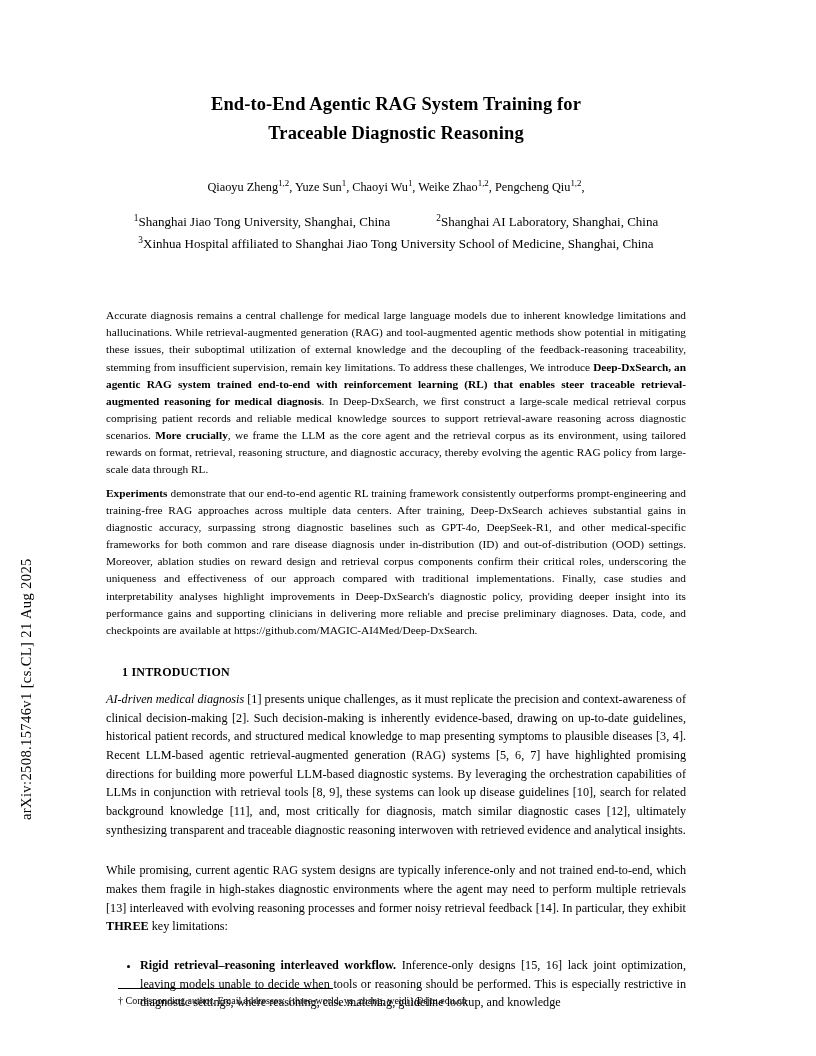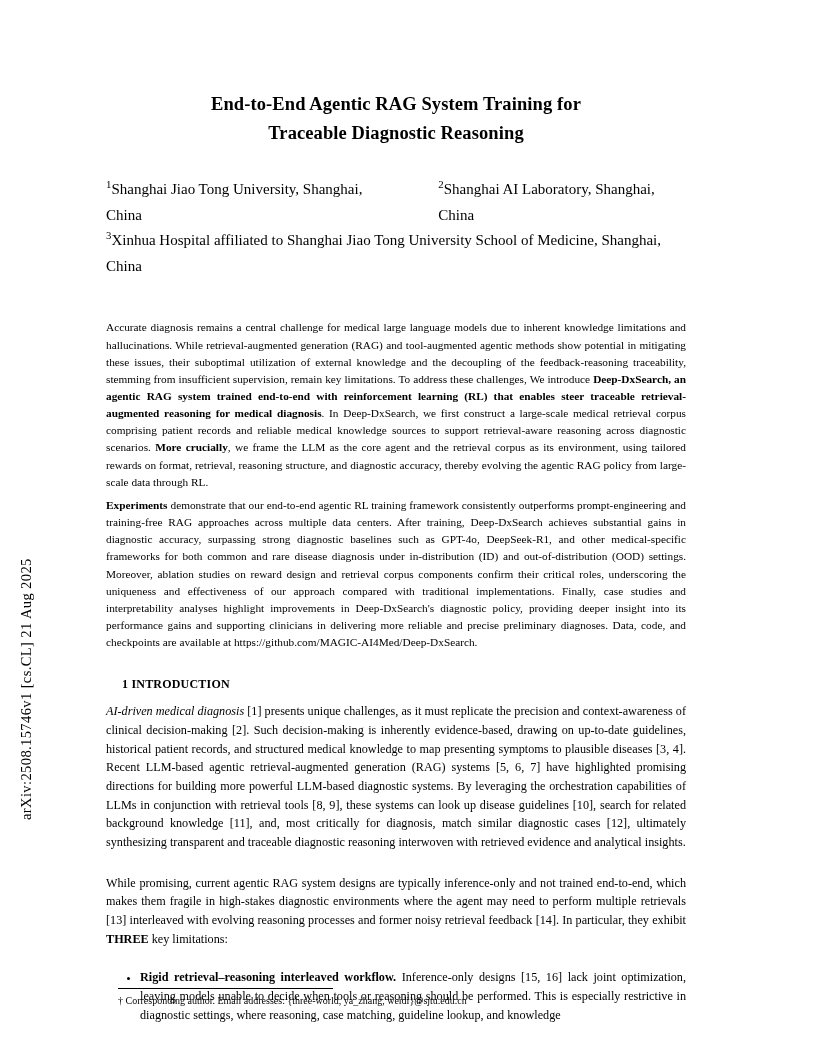--- a/index.html
+++ b/index.html
@@ -52,37 +52,37 @@
   }
   .title .line2 { display: block; }
 
   .authors {
     text-align: center;
     font-size: 12.3px;
     line-height: 1.75;
     margin-top: 30px;
   }
   .affil {
-    text-align: left;
-    font-size: 15px;
+    text-align: center;
+    font-size: 13px;
     line-height: 1.7;
-    margin-top: 0;
+    margin-top: 12px;
   }
   .affil-row {
     display: block;
   }
   .affil-two {
     display: flex;
     justify-content: center;
     gap: 46px;
   }
   sup { font-size: 0.72em; vertical-align: super; line-height: 0; }
 
   .abstract {
-    margin-top: 40px;
+    margin-top: 52px;
     font-size: 11.3px;
     line-height: 1.52;
     text-align: justify;
     text-justify: inter-word;
     hyphens: auto;
   }
   .abstract p { margin: 0; }
   .abstract p + p { margin-top: 6px; }
   .abstract b { font-weight: bold; }
 
@@ -139,20 +139,21 @@
   <div class="arxiv-stamp">arXiv:2508.15746v1  [cs.CL]  21 Aug 2025</div>
 
   <div class="content">
 
     <div class="title">
       <span>End-to-End Agentic RAG System Training for</span>
       <span class="line2">Traceable Diagnostic Reasoning</span>
     </div>
 
     <div class="authors">
+      <div>Qiaoyu Zheng<sup>1,2</sup>, Yuze Sun<sup>1</sup>, Chaoyi Wu<sup>1</sup>, Weike Zhao<sup>1,2</sup>, Pengcheng Qiu<sup>1,2</sup>,</div>
     </div>
 
     <div class="affil">
       <div class="affil-two">
         <span><sup>1</sup>Shanghai Jiao Tong University, Shanghai, China</span>
         <span><sup>2</sup>Shanghai AI Laboratory, Shanghai, China</span>
       </div>
       <div class="affil-row"><sup>3</sup>Xinhua Hospital affiliated to Shanghai Jiao Tong University School of Medicine, Shanghai, China</div>
     </div>
 

